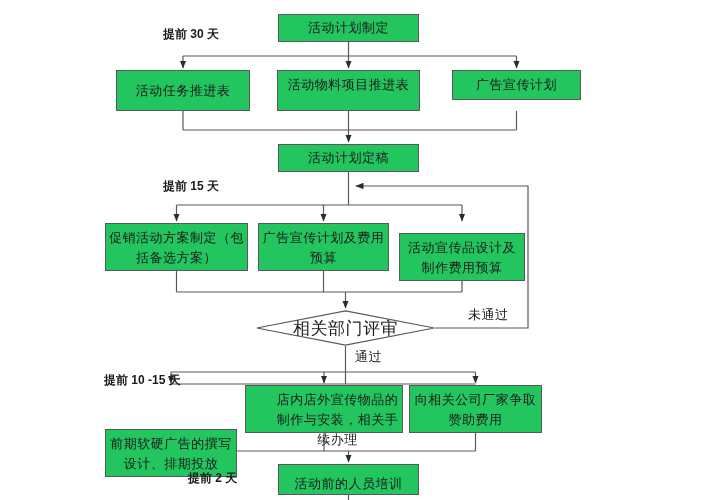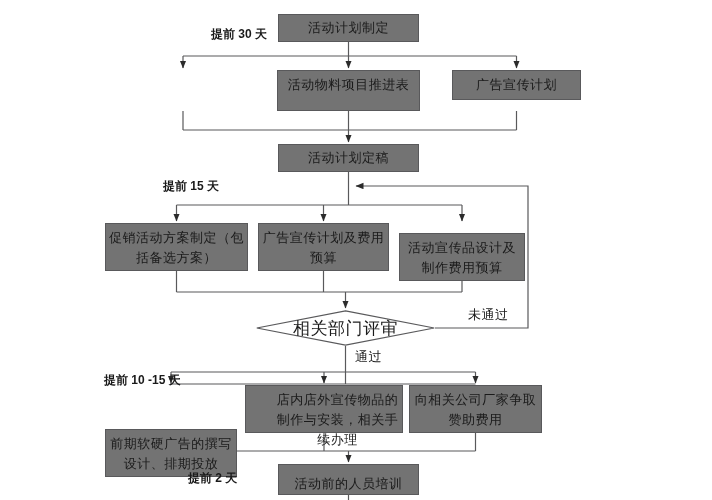--- a/index.html
+++ b/index.html
@@ -22,21 +22,21 @@
     left: 0;
     top: 0;
     width: 712px;
     height: 500px;
     pointer-events: none;
   }
   .node {
     position: absolute;
     box-sizing: border-box;
     border: 1px solid #59595b;
-    background: #737373;
+    background: #22c55e;
     display: flex;
     align-items: center;
     justify-content: center;
     text-align: center;
     color: #1a1a1a;
     font-size: 13px;
     line-height: 20px;
     letter-spacing: 0.5px;
     padding: 0 3px;
   }
@@ -140,20 +140,23 @@
       <path d="M348.5,451 L348.5,462" marker-end="url(#arrow)"></path>
 
       <path d="M348.5,495 L348.5,500"></path>
     </g>
   </svg>
 
   <div class="node" style="left:278px; top:14px; width:141px; height:28px;">
     <span class="node-label">活动计划制定</span>
   </div>
 
+  <div class="node" style="left:116px; top:70px; width:134px; height:41px;">
+    <span class="node-label">活动任务推进表</span>
+  </div>
 
   <div class="node two-line" style="left:277px; top:70px; width:143px; height:41px;">
     <span class="node-label">活动物料项目推进表</span>
   </div>
 
   <div class="node" style="left:452px; top:70px; width:129px; height:30px;">
     <span class="node-label">广告宣传计划</span>
   </div>
 
   <div class="node" style="left:278px; top:144px; width:141px; height:28px;">
@@ -188,21 +191,21 @@
   </div>
 
   <div class="node two-line" style="left:409px; top:385px; width:133px; height:48px;">
     <span class="node-label">向相关公司厂家争取赞助费用</span>
   </div>
 
   <div class="node" style="left:278px; top:464px; width:141px; height:31px;align-items:flex-end;">
     <span class="node-label">活动前的人员培训</span>
   </div>
 
-  <div class="edge-label" style="left:163px; top:26px;margin-left:48px;">提前 30 天</div>
+  <div class="edge-label" style="left:163px; top:26px;">提前 30 天</div>
 
   <div class="edge-label" style="left:163px; top:178px;">提前 15 天</div>
 
   <div class="edge-label serif" style="left:468px; top:306px;">未通过</div>
 
   <div class="edge-label serif" style="left:355px; top:348px;">通过</div>
 
   <div class="edge-label" style="left:104px; top:372px;">提前 10 -15 天</div>
 
   <div class="edge-label" style="left:188px; top:470px;">提前 2 天</div>

